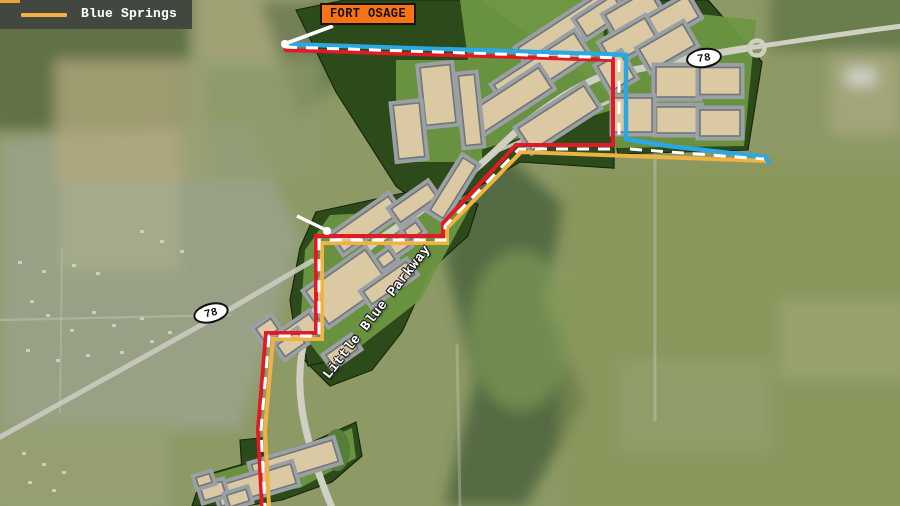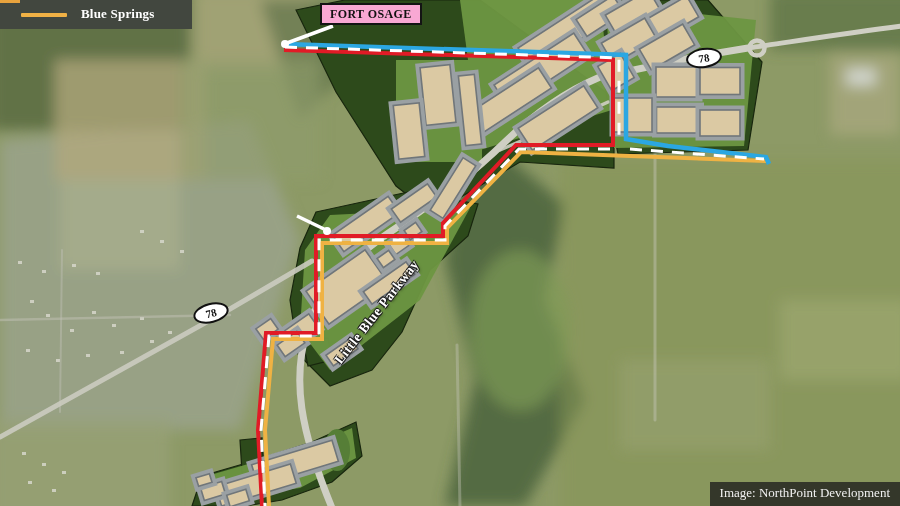--- a/index.html
+++ b/index.html
@@ -1,23 +1,23 @@
 <!DOCTYPE html>
 <html><head>
 <meta charset="utf-8">
 <style>
   html,body{margin:0;padding:0;background:#222;}
-  .map{position:relative;width:900px;height:506px;overflow:hidden;font-family:Liberation Serif, serif;background:#8d9a66;}
+  .map{position:relative;width:900px;height:506px;overflow:hidden;font-family:Liberation Mono, monospace;background:#8d9a66;}
   .map svg.base{position:absolute;left:0;top:0;}
   .overlay{position:absolute;z-index:5;}
   .legend{left:0;top:0;width:192px;height:29px;background:#42473f;display:flex;align-items:center;z-index:6;}
   .legend .sw{margin-left:21px;display:block;}
   .legend .lbl{margin-left:10px;color:#fff;font-size:13px;font-weight:700;letter-spacing:.2px;line-height:1;padding-bottom:2px;}
   .logo-frag{left:0;top:0;width:20px;height:3px;background:#e8a33d;z-index:7;}
-  .callout{background:#f9a8d4;border:2px solid #141414;color:#111;font-size:12px;font-weight:800;letter-spacing:.4px;padding:3px 8px;white-space:nowrap;line-height:1;z-index:6;}
+  .callout{background:#f97316;border:2px solid #141414;color:#111;font-size:12px;font-weight:800;letter-spacing:.4px;padding:3px 8px;white-space:nowrap;line-height:1;z-index:6;}
   .callout.fort{left:320px;top:3px;}
   .callout.indep{left:203px;top:195px;}
   .shield{width:36px;height:20px;background:#fff;border:2px solid #111;border-radius:50%;display:flex;align-items:center;justify-content:center;font-size:11px;font-weight:800;color:#111;box-sizing:border-box;z-index:6;}
   .shield.s1{left:193px;top:303px;transform:rotate(-14deg);}
   .shield.s2{left:686px;top:48px;transform:rotate(-8deg);}
   .parkway{left:377px;top:312px;transform:translate(-50%,-50%) rotate(-52deg);color:#fff;font-size:13.5px;font-weight:800;letter-spacing:.6px;white-space:nowrap;z-index:6;
     text-shadow:-1px -1px 0 #1d1d1d,1px -1px 0 #1d1d1d,-1px 1px 0 #1d1d1d,1px 1px 0 #1d1d1d,0 2px 3px rgba(0,0,0,.55);}
   .credit{right:0;bottom:0;background:rgba(28,28,28,.78);color:#f0f0f0;font-size:13px;font-weight:400;padding:3px 10px 5px;z-index:6;}
 </style>
 </head>
@@ -212,14 +212,13 @@
   </div>
   <div class="overlay logo-frag"></div>
 
   <div class="overlay callout fort">FORT OSAGE</div>
 
   <div class="overlay shield s1">78</div>
   <div class="overlay shield s2">78</div>
 
   <div class="overlay parkway">Little Blue Parkway</div>
 
-  <div class="overlay credit">Image: NorthPoint Development</div>
 </div>
 
 </body></html>

